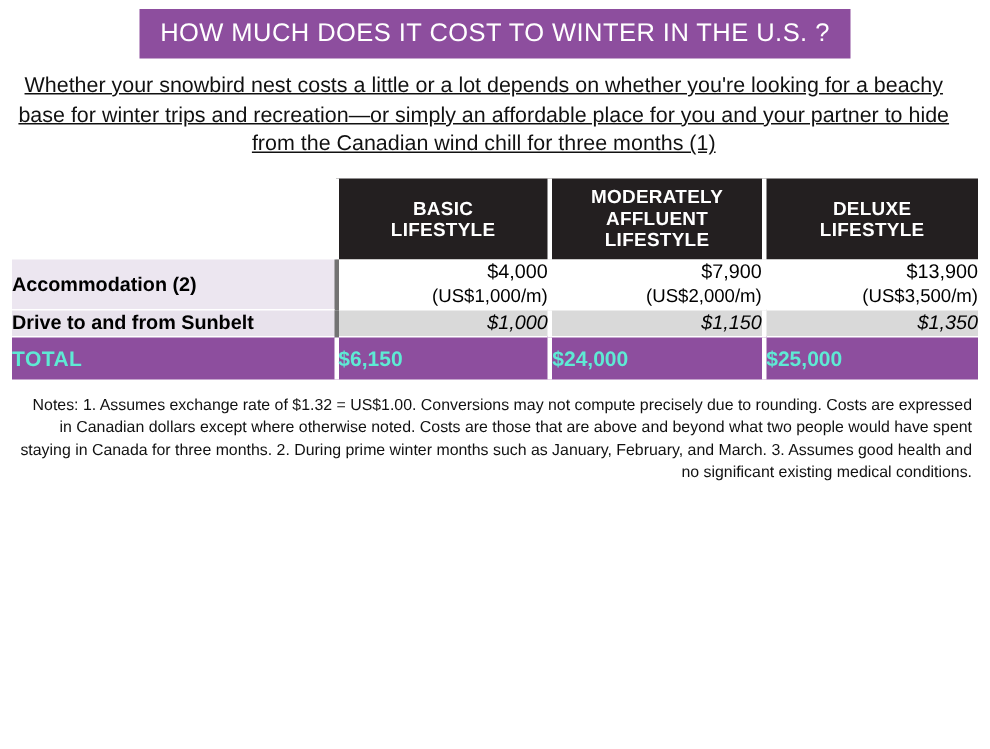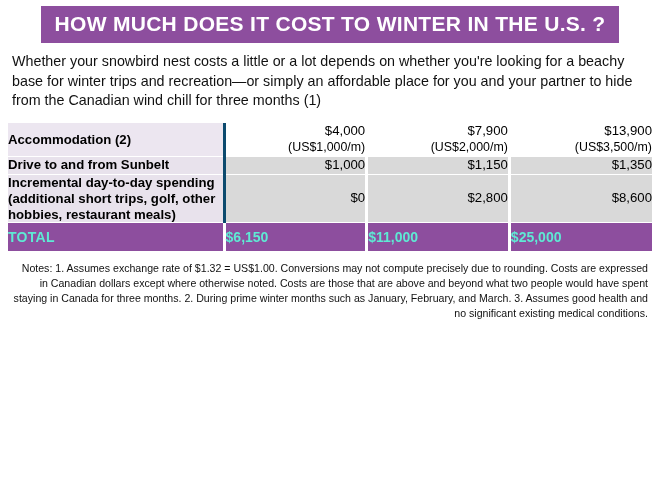--- a/index.html
+++ b/index.html
@@ -24,35 +24,36 @@
 
   
   .title-wrap {
     display: flex;
     justify-content: center;
     margin-top: 6px;
   }
   .title-bar {
     background: #8d4e9e;
     color: #ffffff;
-    font-size: 21px;
-    font-weight: bold;
+    font-size: 17px;
+    font-weight: normal;
     letter-spacing: 0.3px;
     padding: 6px 14px 7px 14px;
     text-align: center;
     white-space: nowrap;
   }
 
   
   .deck {
     margin: 9px 19px 0 4px;
-    text-align: left;
+    text-align: center;
     font-size: 14.3px;
     line-height: 1.38;
     color: #111111;
+    text-decoration: underline;
   }
 
   
   table.cost-table {
     margin-top: 12px;
     border-collapse: collapse;
     width: 644px;
     table-layout: fixed;
   }
   table.cost-table td, table.cost-table th {
@@ -95,26 +96,26 @@
     line-height: 1.2;
   }
   .row-label.shade-light { background: #ece6f0; margin-top: 20px; }
   .row-label.shade-dark  { background: #e8e2ec; margin-top: 12px; }
 
   .row-val {
     text-align: right;
     font-size: 13.2px;
     padding: 8px 14px 8px 6px;
     line-height: 1.28;
-    border-left: 3px solid #0c4a6e;
+    border-left: 3px solid #737373;
     border-right: 3px solid #ffffff;
     margin-top: 20px;
   }
   .row-val.last { border-right: none; }
-  .row-val.alt { background: #d9d9d9; }
+  .row-val.alt { background: #d9d9d9; font-style: italic; }
   .row-val.plain { background: #ffffff; }
 
   .sub {
     display: block;
     font-size: 12.4px;
   }
 
   
   tr.total-row td {
     background: #8d4e9e;
@@ -157,20 +158,36 @@
   <div class="deck">Whether your snowbird nest costs a little or a lot depends on whether you're looking for a beachy base for winter trips and recreation—or simply an affordable place for you and your partner to hide from the Canadian wind chill for three months (1)</div>
 
   <table class="cost-table">
     <colgroup>
       <col class="col-label">
       <col class="col-data">
       <col class="col-data">
       <col class="col-data">
     </colgroup>
     <tbody>
+      <tr class="head-row">
+        <td class="head-blank"></td>
+        <td class="head-cell">
+          <div>BASIC</div>
+          <div>LIFESTYLE</div>
+        </td>
+        <td class="head-cell">
+          <div>MODERATELY</div>
+          <div>AFFLUENT</div>
+          <div>LIFESTYLE</div>
+        </td>
+        <td class="head-cell last">
+          <div>DELUXE</div>
+          <div>LIFESTYLE</div>
+        </td>
+      </tr>
 
       <tr class="body-row">
         <td class="row-label shade-light">Accommodation (2)</td>
         <td class="row-val plain">
           <span>$4,000</span>
           <span class="sub">(US$1,000/m)</span>
         </td>
         <td class="row-val plain">
           <span>$7,900</span>
           <span class="sub">(US$2,000/m)</span>
@@ -182,31 +199,25 @@
       </tr>
 
       <tr class="body-row">
         <td class="row-label shade-dark">Drive to and from Sunbelt</td>
         <td class="row-val alt">$1,000</td>
         <td class="row-val alt">$1,150</td>
         <td class="row-val alt last">$1,350</td>
       </tr>
 
 
-      <tr class="body-row">
-        <td class="row-label shade-dark">Incremental day-to-day spending (additional short trips, golf, other hobbies, restaurant meals)</td>
-        <td class="row-val alt">$0</td>
-        <td class="row-val alt">$2,800</td>
-        <td class="row-val alt last">$8,600</td>
-      </tr>
 
       <tr class="total-row">
         <td class="total-label">TOTAL</td>
         <td class="total-val">$6,150</td>
-        <td class="total-val">$11,000</td>
+        <td class="total-val">$24,000</td>
         <td class="total-val last">$25,000</td>
       </tr>
     </tbody>
   </table>
 
   <div class="notes">Notes: 1. Assumes exchange rate of $1.32 = US$1.00. Conversions may not compute precisely due to rounding. Costs are expressed in Canadian dollars except where otherwise noted. Costs are those that are above and beyond what two people would have spent staying in Canada for three months. 2. During prime winter months such as January, February, and March. 3. Assumes good health and no significant existing medical conditions.</div>
 
 </div>
 
 </body></html>

